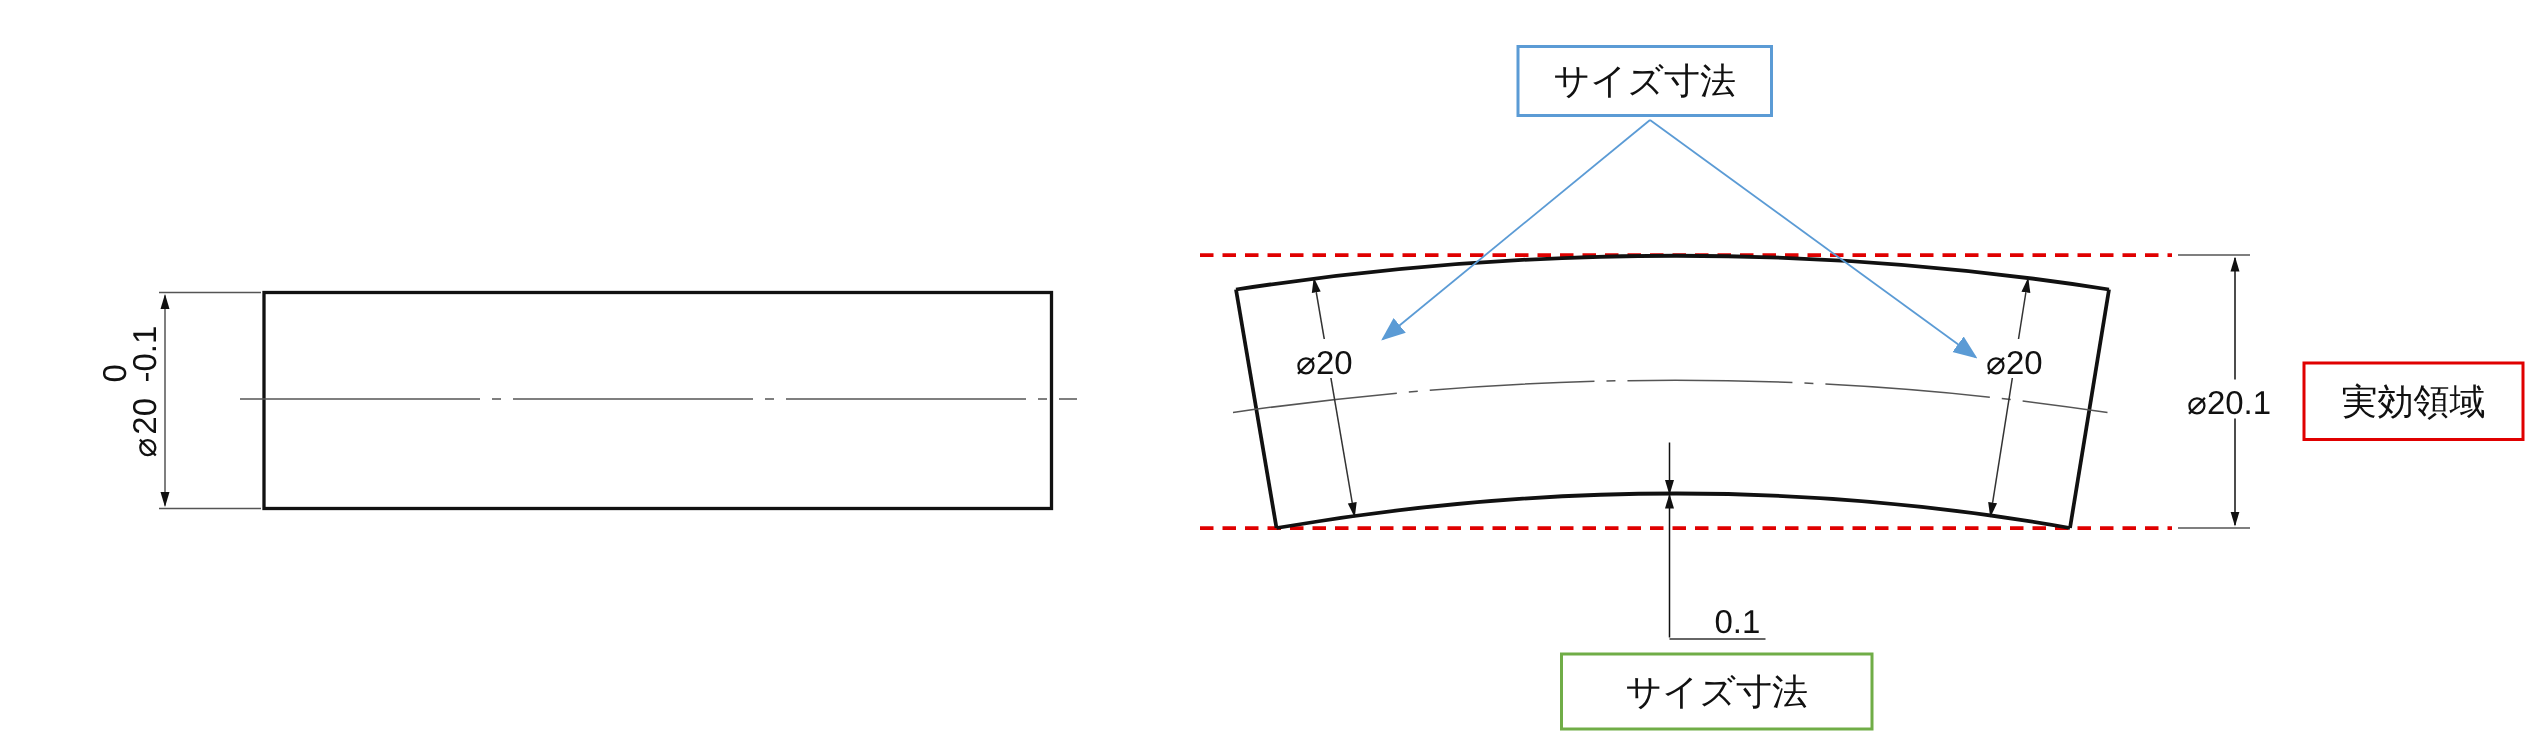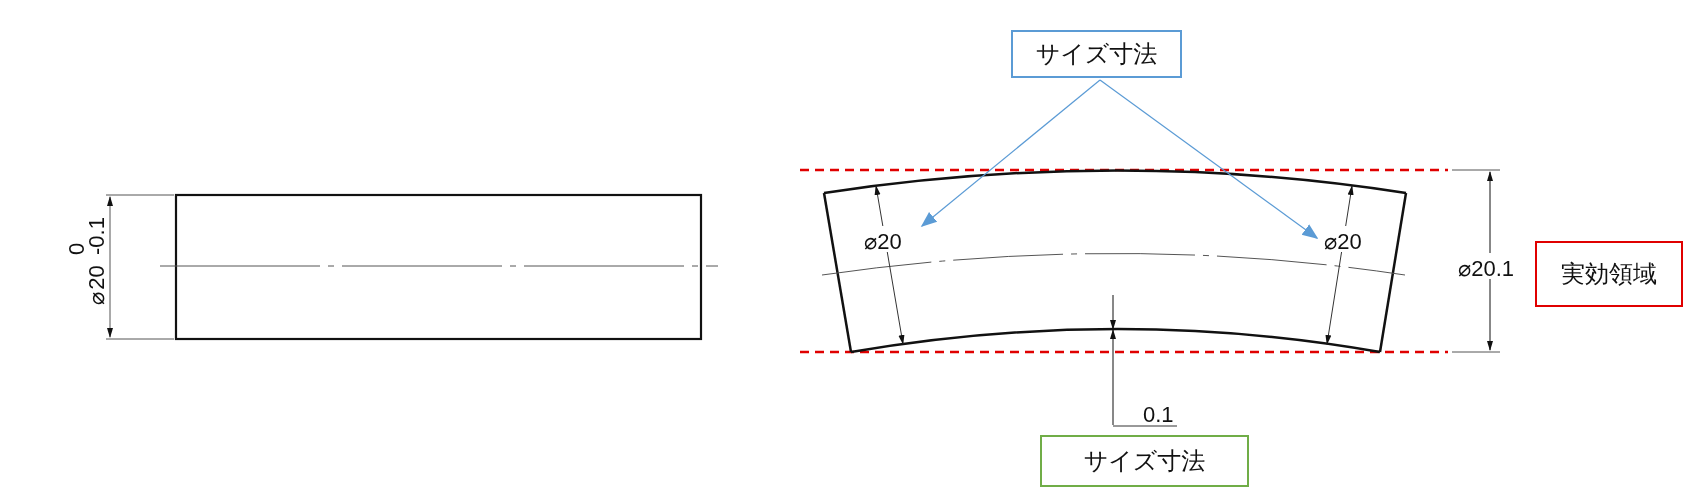--- a/index.html
+++ b/index.html
@@ -70,14 +70,14 @@
     <line x1="1113" y1="425" x2="1113" y2="330" stroke="#111" stroke-width="1" marker-end="url(#arrowBlack)"></line>
     <line x1="1113" y1="426" x2="1177" y2="426" stroke="#333" stroke-width="1"></line>
     <text x="1143" y="422" class="dim-text" font-size="20">0.1</text>
 
     <line x1="1100" y1="80" x2="922" y2="226" stroke="#5b9bd5" stroke-width="1.2" marker-end="url(#arrowBlue)"></line>
     <line x1="1100" y1="80" x2="1317" y2="238" stroke="#5b9bd5" stroke-width="1.2" marker-end="url(#arrowBlue)"></line>
   </g>
 </svg>
 
 <div class="label-box box-blue" style="left:1011px; top:30px; width:171px; height:48px;">サイズ寸法</div>
-<div class="label-box box-red" style="left:1535px; top:241px; width:148px; height:66px;">実効領域</div>
+<div class="label-box box-red" style="left:1535px; top:241px; width:148px; height:53px;">実効領域</div>
 <div class="label-box box-green" style="left:1040px; top:435px; width:209px; height:52px;">サイズ寸法</div>
 
 </body></html>

